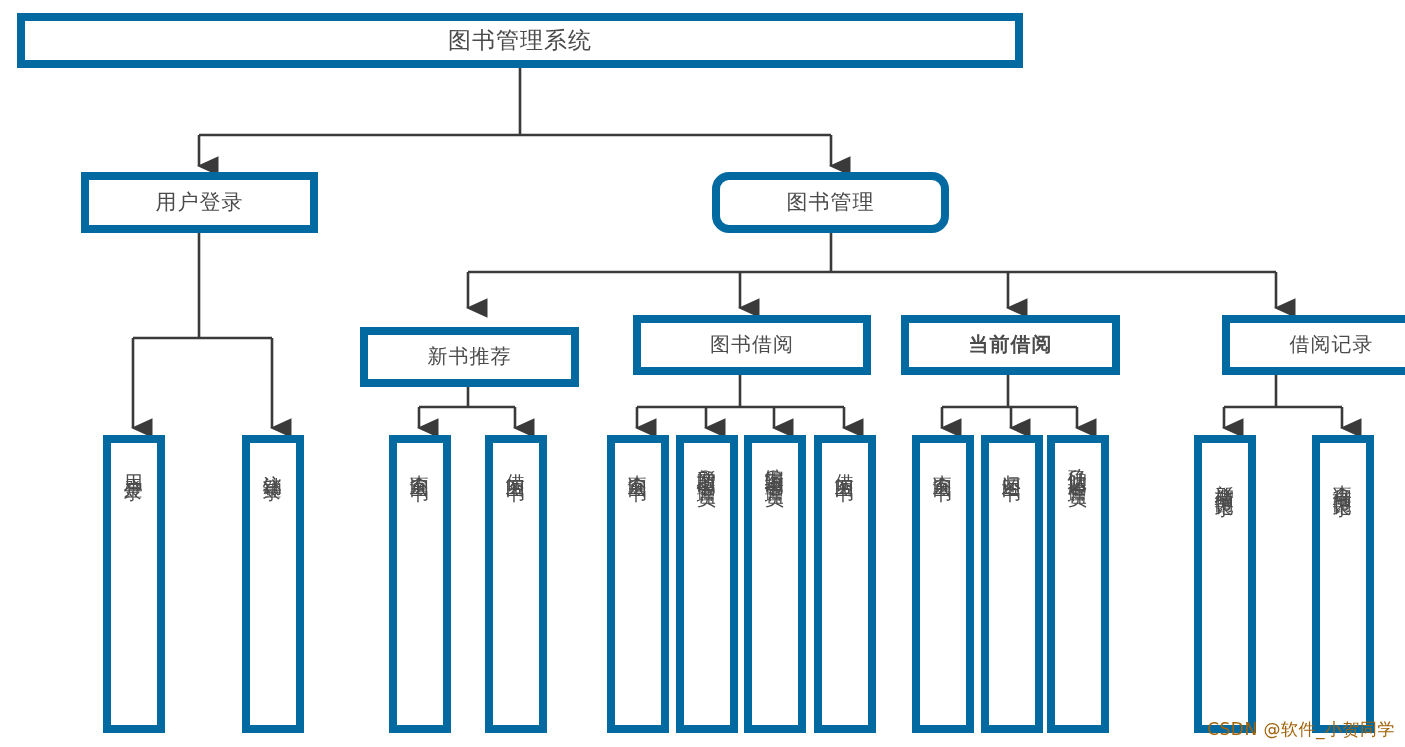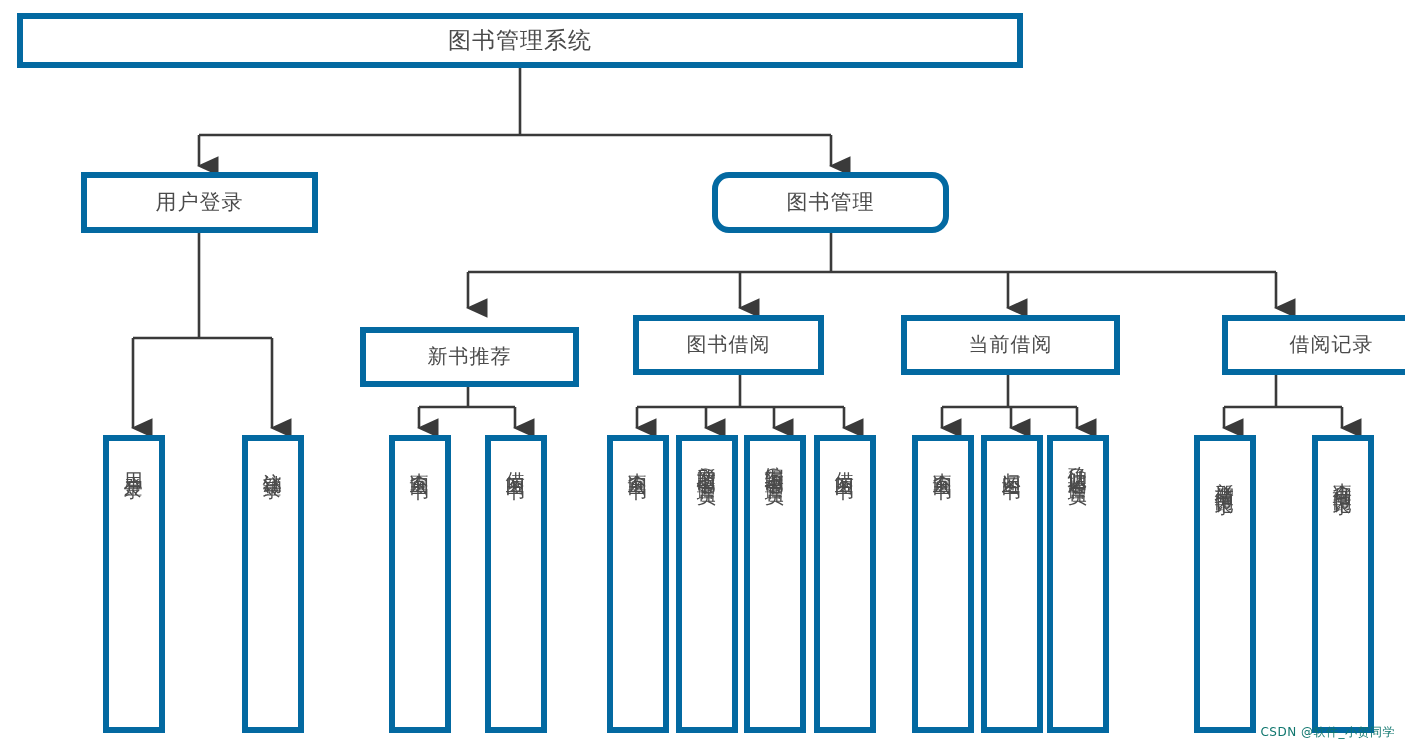--- a/index.html
+++ b/index.html
@@ -22,21 +22,21 @@
     position: absolute;
     left: 0;
     top: 0;
     width: 1405px;
     height: 747px;
     pointer-events: none;
   }
   .node {
     position: absolute;
     box-sizing: border-box;
-    border: 6px solid #0369a1;
+    border: 8px solid #0369a1;
     background: #ffffff;
     display: flex;
     align-items: center;
     justify-content: center;
     color: #4b4b4b;
     line-height: 1.18;
   }
   .node.root {
     font-size: 23px;
   }
@@ -61,22 +61,22 @@
   }
   .hlabel {
     white-space: nowrap;
     letter-spacing: 1px;
     color: #4b4b4b;
   }
   #watermark {
     position: absolute;
     right: 10px;
     bottom: 6px;
-    font-size: 12px;
-    color: #0f766e;
+    font-size: 17px;
+    color: #a16207;
     white-space: nowrap;
     letter-spacing: 0.5px;
   }
 </style>
 </head>
 <body>
 
 <div id="diagram-root">
 
   <svg id="edge-layer" viewBox="0 0 1405 747" width="1405" height="747" xmlns="http://www.w3.org/2000/svg">
@@ -136,24 +136,24 @@
   <div class="node level1" style="left:81px; top:172px; width:237px; height:61px;">
     <span class="hlabel">用户登录</span>
   </div>
   <div class="node level1" style="left:712px; top:172px; width:237px; height:61px;border-radius:17px;">
     <span class="hlabel">图书管理</span>
   </div>
 
   <div class="node level2" style="left:360px; top:315px; width:219px; height:60px;margin-top:12px;">
     <span class="hlabel">新书推荐</span>
   </div>
-  <div class="node level2" style="left:633px; top:315px; width:191px; height:60px;">
+  <div class="node level2" style="left:633px; top:315px; width:238px; height:60px;">
     <span class="hlabel">图书借阅</span>
   </div>
-  <div class="node level2" style="left:901px; top:315px; width:219px; height:60px;">
+  <div class="node level2" style="left:901px; top:315px; width:219px; height:60px;font-weight:bold;">
     <span class="hlabel">当前借阅</span>
   </div>
   <div class="node level2" style="left:1222px; top:315px; width:219px; height:60px;text-align:center;">
     <span class="hlabel">借阅记录</span>
   </div>
 
   <div class="node leaf" style="left:103px; top:435px; width:62px; height:298px;">
     <span class="vlabel">用户登录</span>
   </div>
   <div class="node leaf" style="left:242px; top:435px; width:62px; height:298px;">

